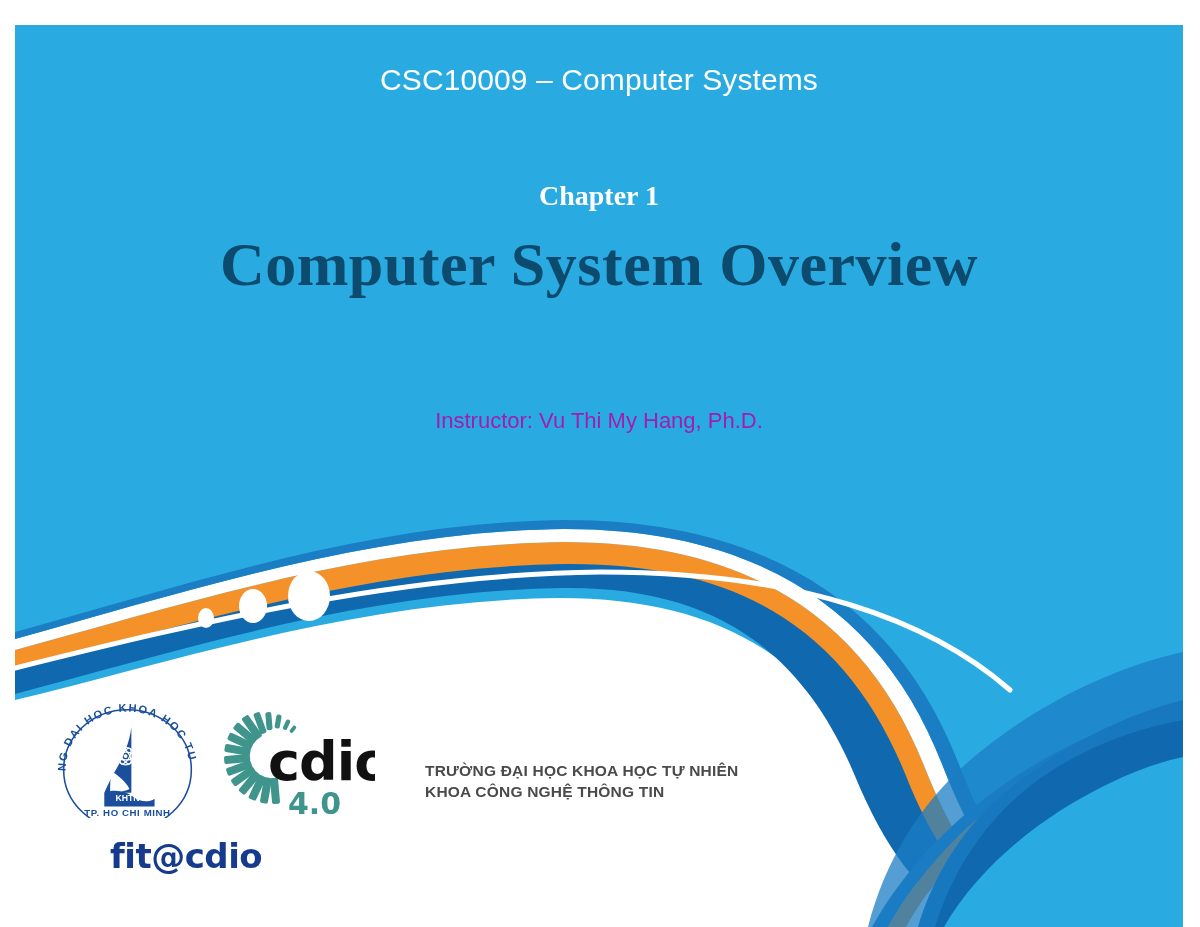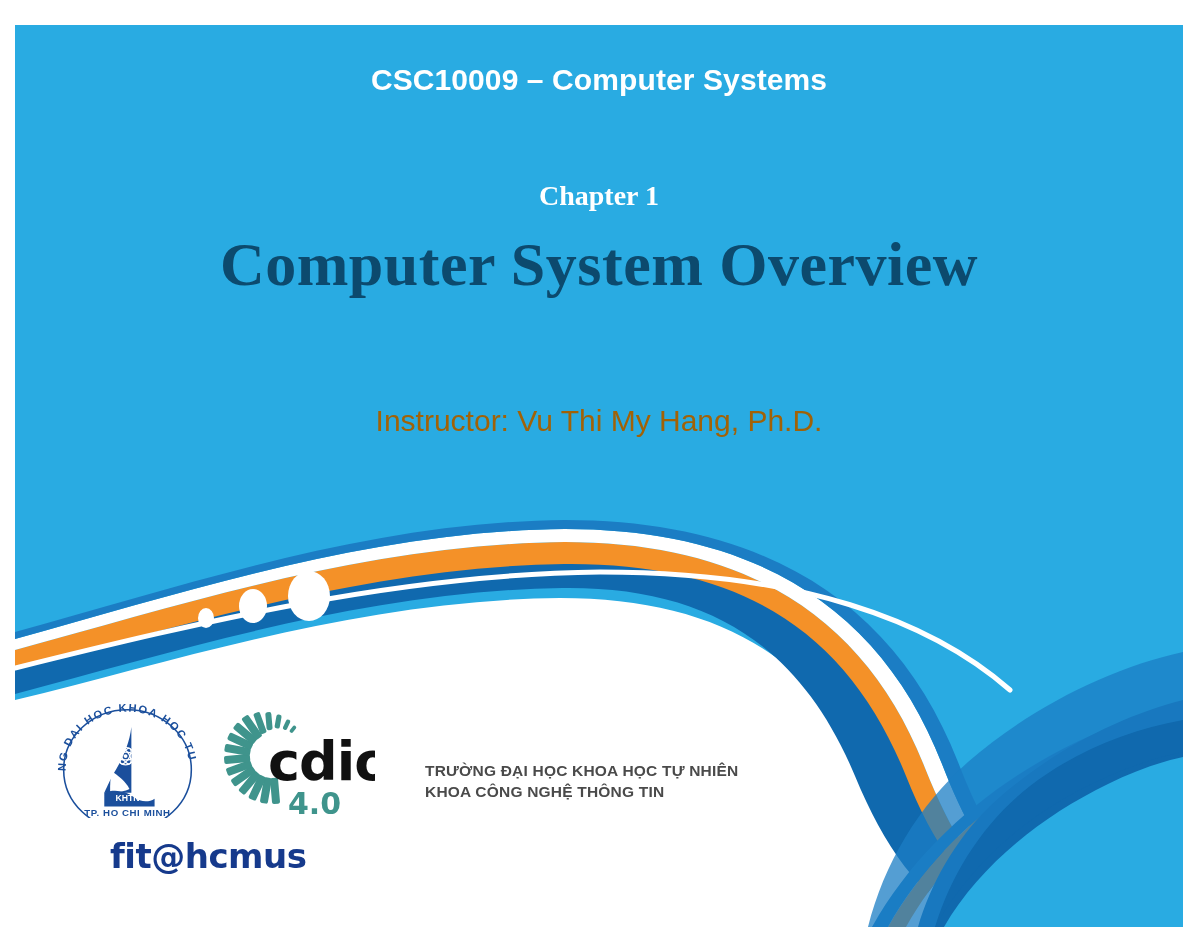--- a/index.html
+++ b/index.html
@@ -43,21 +43,21 @@
 
   .course-code {
     position: absolute;
     left: 0;
     top: 38px;
     width: 100%;
     text-align: center;
     color: #ffffff;
     font-family: "Liberation Sans", sans-serif;
     font-size: 30px;
-    font-weight: 700;
+    font-weight: 400;
     letter-spacing: 0.1px;
     white-space: nowrap;
   }
 
   .chapter-label {
     position: absolute;
     left: 0;
     top: 155px;
     width: 100%;
     text-align: center;
@@ -81,23 +81,23 @@
     letter-spacing: 0.5px;
     white-space: nowrap;
   }
 
   .people {
     position: absolute;
     left: 0;
     top: 376px;
     width: 100%;
     text-align: center;
-    color: #a16207;
+    color: #a21caf;
     font-family: "Liberation Sans", sans-serif;
-    font-size: 30px;
+    font-size: 22px;
     line-height: 40px;
     font-weight: 400;
   }
   .people .row { white-space: nowrap; }
 
   
   .hcmus-logo {
     position: absolute;
     left: 50px;
     top: 700px;
@@ -333,15 +333,15 @@
     <text x="58" y="82" font-family="DejaVu Sans, sans-serif" font-size="54" font-weight="bold" fill="#111111" letter-spacing="-1">cdio</text>
 
     <text x="78" y="116" font-family="DejaVu Sans, sans-serif" font-size="30" font-weight="bold" fill="#3F948C">4.0</text>
   </svg>
 
   <div class="faculty-text">
     <div>TRƯỜNG ĐẠI HỌC KHOA HỌC TỰ NHIÊN</div>
     <div>KHOA CÔNG NGHỆ THÔNG TIN</div>
   </div>
 
-  <div class="fit-hcmus">fit@hcmus</div>
+  <div class="fit-hcmus">fit@cdio</div>
 
 </div>
 
 </body></html>

